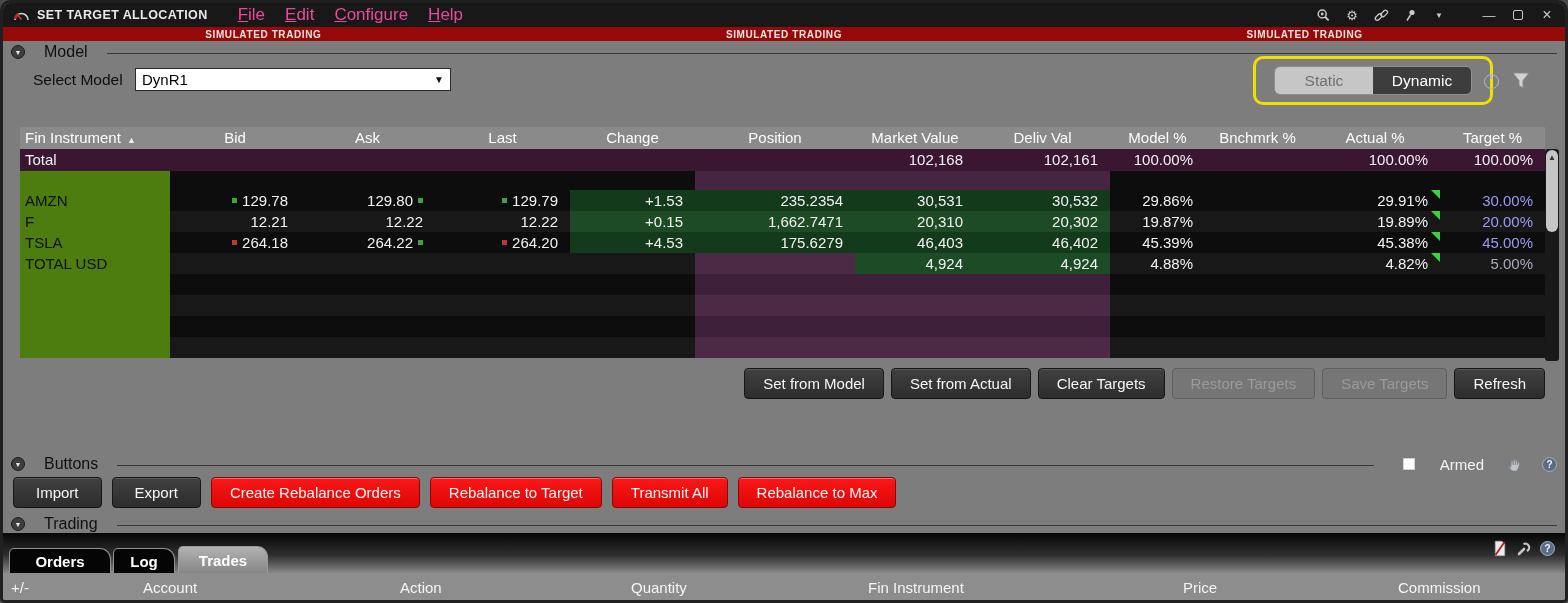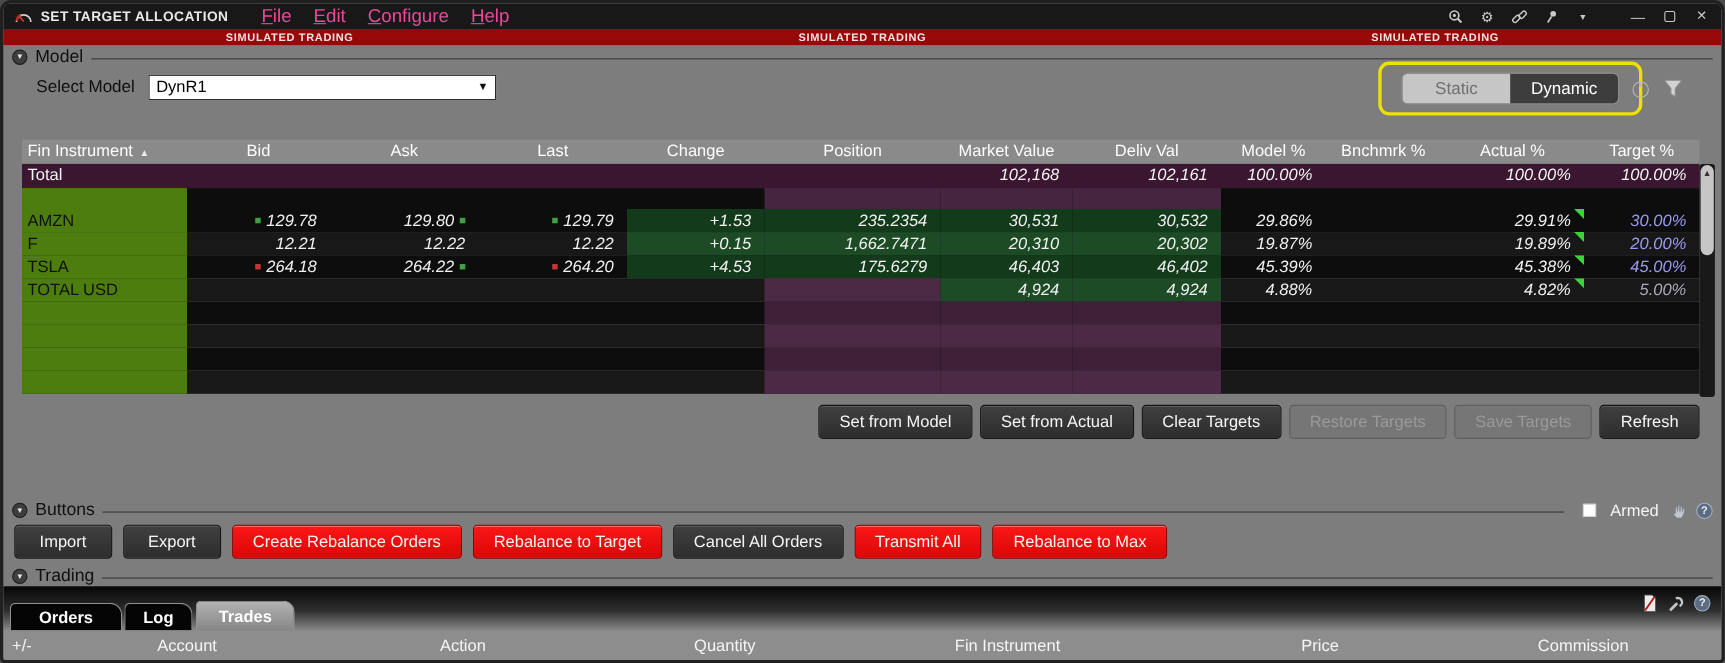--- a/index.html
+++ b/index.html
@@ -18,21 +18,21 @@
   .tb-ico { display:flex; align-items:center; justify-content:center; width:16px; height:16px; color:#c9c9c9; font-size:13px; }
   .maxbox { width:10px; height:10px; border:1.5px solid #c9c9c9; border-radius:2px; }
   .winctl-gap { width:8px; }
 
   
   .banner { position:absolute; top:24px; left:0; right:0; height:14px; background:#970909;
             display:flex; justify-content:space-around; align-items:center; }
   .banner span { color:#f2e2e2; font-size:10px; font-weight:bold; letter-spacing:.6px; }
 
   
-  .sect { position:absolute; left:8px; right:8px; height:18px; display:flex; align-items:center; gap:7px; }
+  .sect { position:absolute; left:8px; right:8px; height:18px; display:flex; align-items:center; gap:19px; }
   .disc { width:14px; height:14px; border-radius:50%; background:#3e3e3e; border:1px solid #1d1d1d;
           color:#e8e8e8; font-size:7px; display:flex; align-items:center; justify-content:center; flex:0 0 auto; }
   .sect-label { font-size:16px; color:#101010; }
   .sect-line { flex:1; border-top:1px solid #383838; margin-top:2px; }
 
   
   .sel-label { position:absolute; left:30px; top:68px; font-size:15.5px; color:#0e0e0e; }
   .model-select { position:absolute; left:132px; top:65px; width:316px; height:23px; background:#fff;
                   border:1px solid #2a2a2a; display:flex; align-items:center; padding:0 6px; }
   .model-select .val { flex:1; font-size:15px; color:#000; }
@@ -51,21 +51,21 @@
   .fin-table { position:absolute; top:124px; left:17px; width:1525px; }
   .trow { display:grid; grid-template-columns:150px 130px 135px 135px 125px 160px 120px 135px 95px 105px 130px 105px;
           height:21px; line-height:21px; font-size:15px; color:#f2f2f2; background:#0d0d0d; }
   .trow.h { height:22px; line-height:22px; background:#8a8a8a; color:#fdfdfd; }
   .trow.total { height:22px; line-height:22px; background:#3a1630; }
   .trow.spacer { height:19px; }
   .trow.row-b { background:#181818; }
   .cell { overflow:hidden; white-space:nowrap; position:relative; }
   .c-left { padding-left:5px; text-align:left; }
   .c-ctr { text-align:center; }
-  .c-num { display:flex; justify-content:flex-end; align-items:center; padding-right:12px;font-style:italic; }
+  .c-num { display:flex; justify-content:flex-end; align-items:center; padding-right:12px; }
   .beige { background:#4d7c0f; color:#101010; }
   .row-a .green, .spacer-green { background:#123a1b; }
   .row-b .green { background:#1d4b25; }
   .row-a .purple { background:#3e2038; }
   .row-b .purple { background:#4c2a45; }
   .trow.spacer .purple { background:#452540; }
   .target-val { color:#9a9af2; }
   .target-dim { color:#aaaab8; }
   .tick { width:5px; height:5px; display:inline-block; flex:0 0 auto; }
   .tick.up { background:#3fa044; }
@@ -402,21 +402,20 @@
     <svg width="16" height="15" viewBox="0 0 16 15">
       <path fill="#c2c6cc" stroke="#7e8389" stroke-width="0.6" d="M6 14c-2-1-3.4-2.6-3.6-4.6l1.6.6L4.4 4h1.3l.4 4 .5-5.6h1.3l.3 5.6.6-4.6h1.3l.2 4.6.8-2.8 1.4.6c0 3.2-1.2 6.2-3.2 8.2z"></path>
     </svg>
     <span class="help-ico">?</span>
   </div>
   <div class="buttons-row">
     <div class="btn" style="padding:0 22px">Import</div>
     <div class="btn" style="padding:0 22px">Export</div>
     <div class="btn red">Create Rebalance Orders</div>
     <div class="btn red">Rebalance to Target</div>
-    <div class="btn">Cancel All Orders</div>
     <div class="btn red">Transmit All</div>
     <div class="btn red">Rebalance to Max</div>
   </div>
 
   <div class="sect" style="top:512px">
     <span class="disc">▼</span>
     <span class="sect-label">Trading</span>
     <span class="sect-line"></span>
   </div>
   <div class="tabbar">

